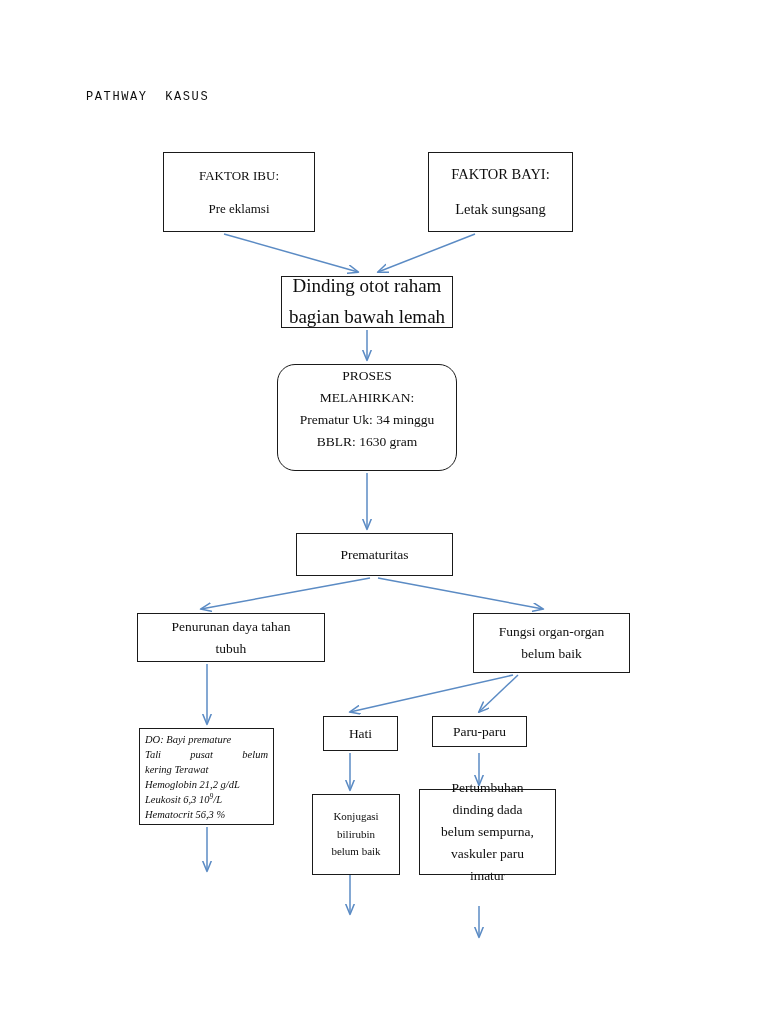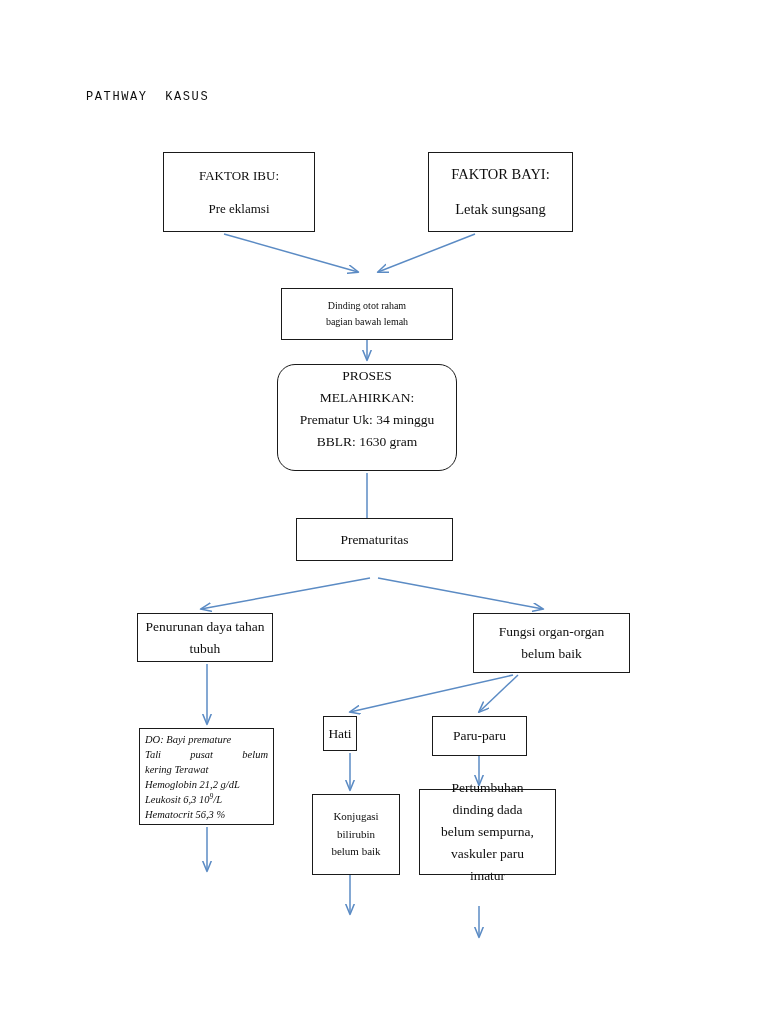--- a/index.html
+++ b/index.html
@@ -59,46 +59,46 @@
     white-space: pre;
   }
 
   
   #node-faktor-ibu   { left: 143px; top: 152px; width: 152px; height: 80px; font-size: 13px; margin-left: 20px; }
   #node-faktor-bayi  { left: 428px; top: 152px; width: 145px; height: 80px; font-size: 14.5px; }
 
   #node-faktor-ibu .line + .line,
   #node-faktor-bayi .line + .line { margin-top: 12px; }
 
-  #node-dinding      { left: 281px; top: 288px; width: 172px; height: 52px; font-size: 10px; }
+  #node-dinding      { left: 281px; top: 276px; width: 172px; height: 52px; font-size: 19px; }
   #node-proses       { left: 277px; top: 364px; width: 180px; height: 107px; font-size: 13.5px; border-radius: 18px; }
   #node-proses .pad  { display: block; height: 18px; }
 
-  #node-prematuritas { left: 296px; top: 518px; width: 157px; height: 43px; font-size: 13.5px; }
-
-  #node-penurunan    { left: 137px; top: 613px; width: 136px; height: 49px; font-size: 13.5px; text-align: center; }
+  #node-prematuritas { left: 296px; top: 533px; width: 157px; height: 43px; font-size: 13.5px; }
+
+  #node-penurunan    { left: 137px; top: 613px; width: 188px; height: 49px; font-size: 13.5px; text-align: center; }
   #node-fungsi       { left: 473px; top: 613px; width: 157px; height: 60px; font-size: 13.5px; }
 
   #node-do {
     left: 139px; top: 728px; width: 135px; height: 97px;
     font-size: 10.5px;
     display: block;
     text-align: justify;
     padding: 4px 5px 0 5px;
     line-height: 1.42;
   }
   #node-do .line { white-space: normal; font-style: italic; }
   #node-do .justify {
     text-align: justify;
     text-align-last: justify;
   }
   #node-do sup { font-size: 7.5px; vertical-align: super; line-height: 0; }
 
-  #node-hati         { left: 323px; top: 716px; width: 34px; height: 35px; font-size: 13.5px; }
-  #node-paru         { left: 432px; top: 716px; width: 95px; height: 40px; font-size: 13.5px; }
+  #node-hati         { left: 323px; top: 716px; width: 75px; height: 35px; font-size: 13.5px; }
+  #node-paru         { left: 432px; top: 716px; width: 95px; height: 31px; font-size: 13.5px; }
 
   #node-konjugasi    { left: 312px; top: 794px; width: 88px; height: 81px; font-size: 11px; }
   #node-pertumbuhan  { left: 419px; top: 789px; width: 137px; height: 86px; font-size: 13.5px; }
 </style>
 </head>
 <body>
 
 <div id="canvas">
 
   <div class="page-title">PATHWAY  KASUS</div>

